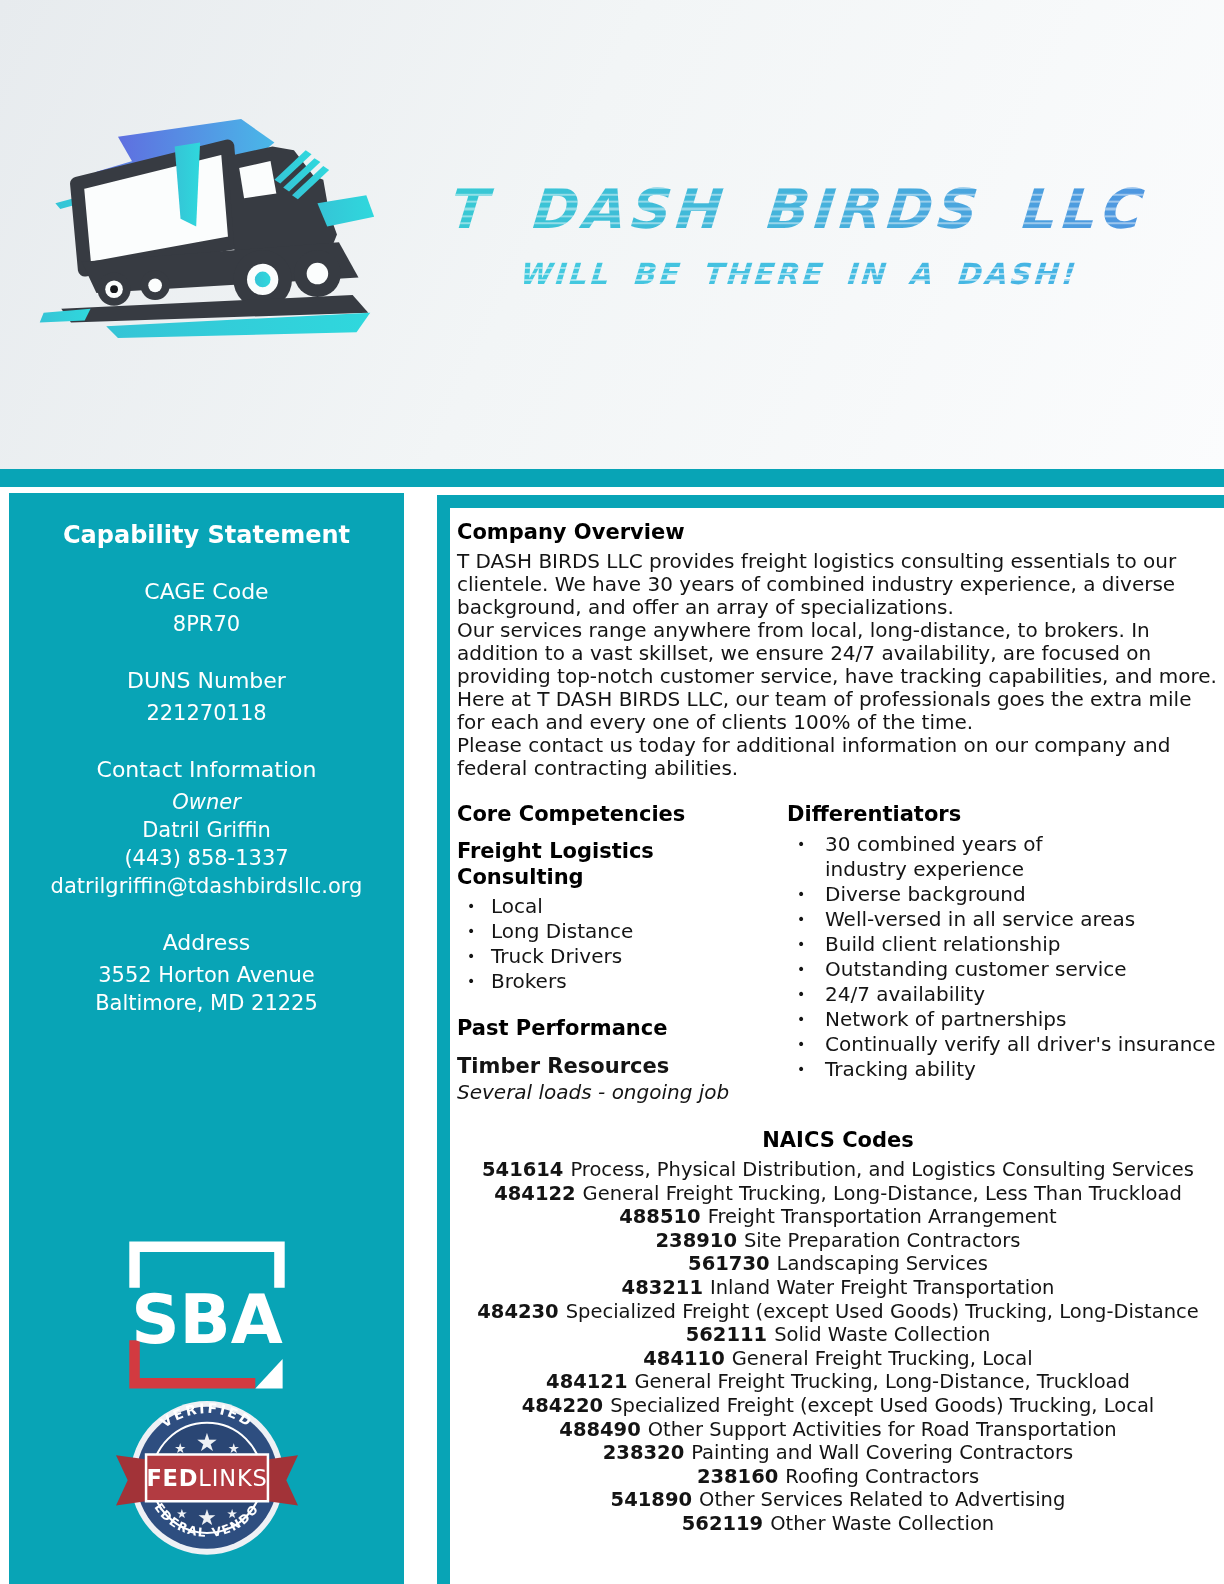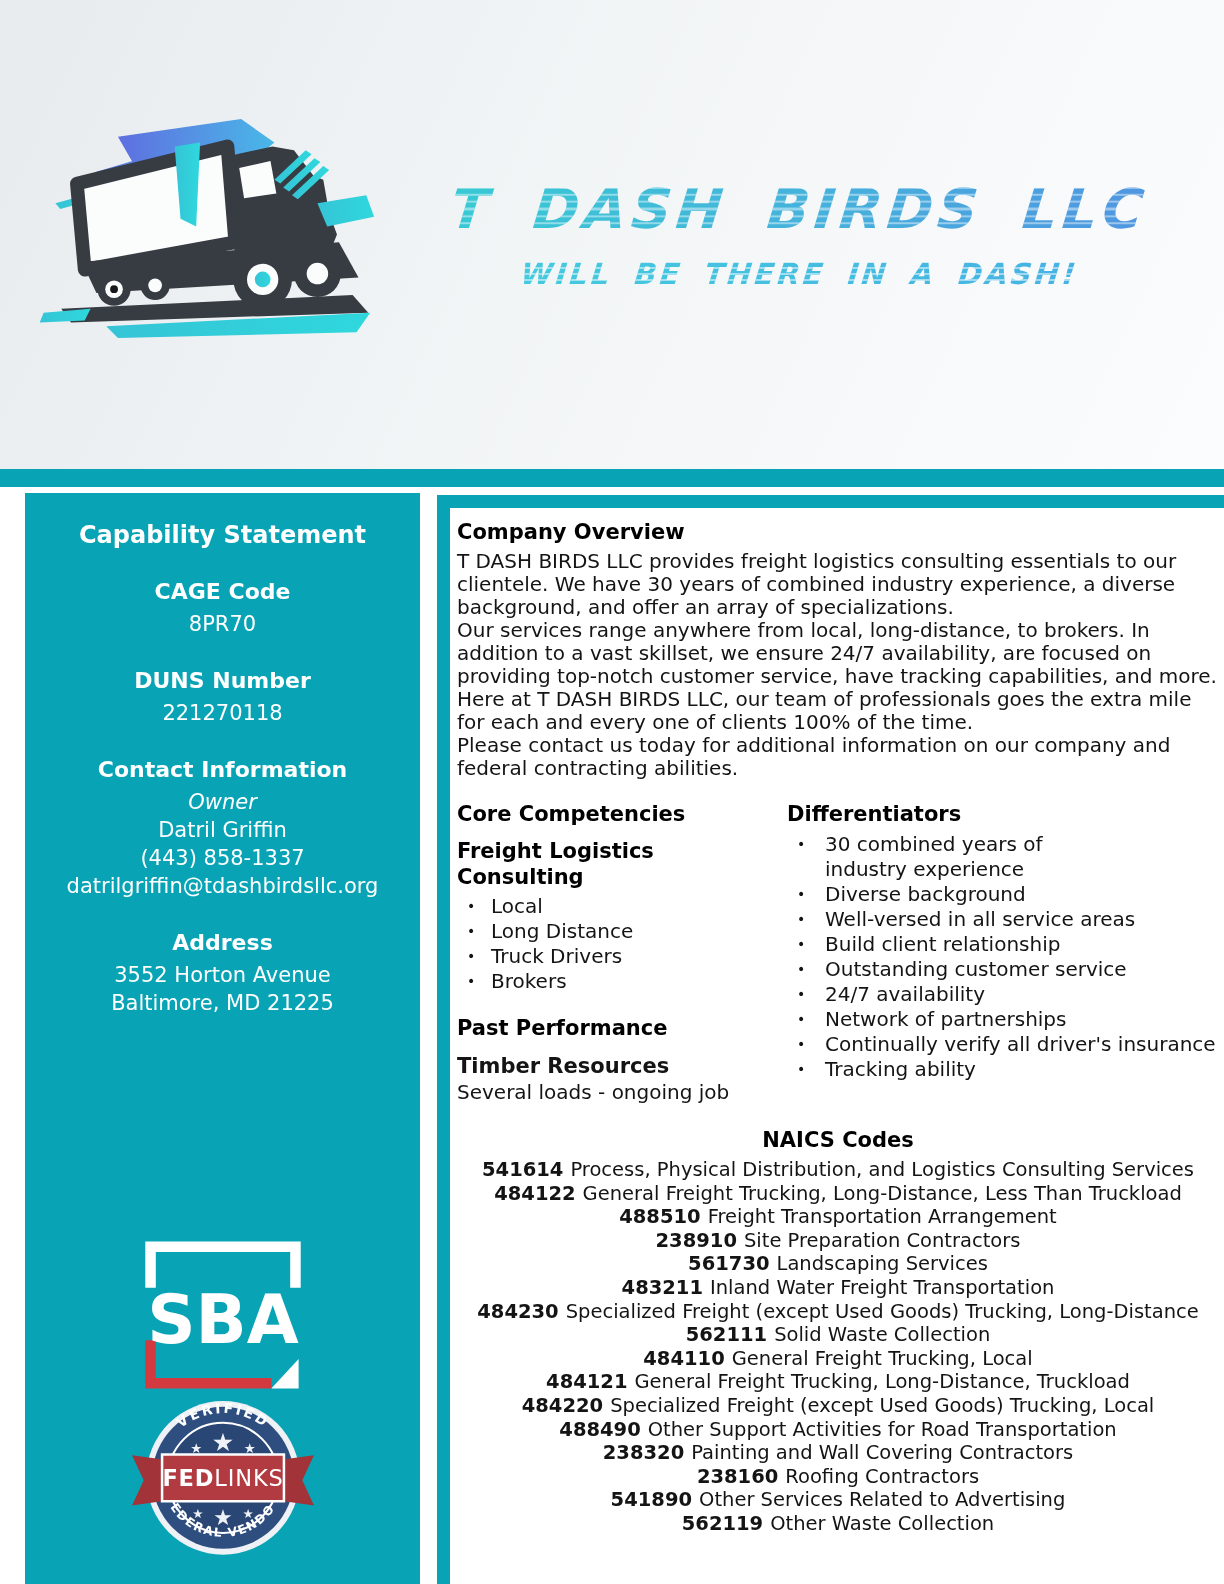--- a/index.html
+++ b/index.html
@@ -19,23 +19,23 @@
   .tagline{display:inline-block;margin-top:20px;font-style:italic;font-weight:bold;font-size:29px;
            letter-spacing:3px;word-spacing:9px;transform:skewX(-6deg);
            background:repeating-linear-gradient(180deg,rgba(255,255,255,0) 0 4px,rgba(255,255,255,.5) 4px 6px),
                       linear-gradient(90deg,#43cade 0%,#46b2e4 100%);
            -webkit-background-clip:text;background-clip:text;color:transparent;}
 
   .teal-bar{position:absolute;left:0;top:469px;width:1224px;height:18px;background:#08a4b6;}
 
   
   .sidebar{position:absolute;left:9px;top:493px;width:395px;height:1091px;background:#08a4b6;
-           color:#fff;text-align:center;overflow:hidden;margin-left:16px;}
+           color:#fff;text-align:center;overflow:hidden;}
   .side-heading{font-size:24px;font-weight:bold;margin-top:28px;}
-  .side-label{font-size:22px;font-weight:bold;margin:30px 0 6px 0;}
+  .side-label{font-size:22px;font-weight:normal;margin:30px 0 6px 0;}
   .side-value{font-size:21px;line-height:28px;font-weight:400;}
   .italic{font-style:italic;}
   .sba{position:absolute;left:50%;top:742px;transform:translateX(-50%);}
   .fedlinks{position:absolute;left:50%;top:898px;transform:translateX(-50%);}
 
   
   .main{position:absolute;left:437px;top:495px;width:790px;height:1089px;background:#fff;
         border-left:13px solid #08a4b6;border-top:13px solid #08a4b6;box-sizing:border-box;
         padding:12px 8px 0 7px;}
   .h-main{font-size:21px;font-weight:bold;color:#000;margin:0 0 6px 0;}
@@ -44,21 +44,21 @@
   .col-core{width:330px;}
   .col-diff{flex:1;}
   .sub-head{font-size:21px;font-weight:bold;color:#000;margin:12px 0 4px 0;width:230px;line-height:26px;}
   .b-row{display:flex;font-size:20px;line-height:25px;}
   .b-dot{width:34px;padding-left:10px;box-sizing:border-box;font-size:14px;}
   .b-text{flex:1;white-space:pre-line;}
   .col-diff .b-row{line-height:25px;}
   .col-diff .b-dot{width:38px;}
   .past-head{margin-top:22px;}
   .past-sub{font-size:21px;font-weight:bold;margin:14px 0 2px 0;}
-  .past-note{font-size:20px;}
+  .past-note{font-size:20px;font-style:italic;}
   .naics{margin-top:24px;text-align:center;}
   .n-row{font-size:19.5px;line-height:23.6px;}
   .n-code{font-weight:bold;padding-right:7px;margin-top:12px;}
 </style>
 </head>
 <body>
 
 <div class="page">
 
   <div class="header">

